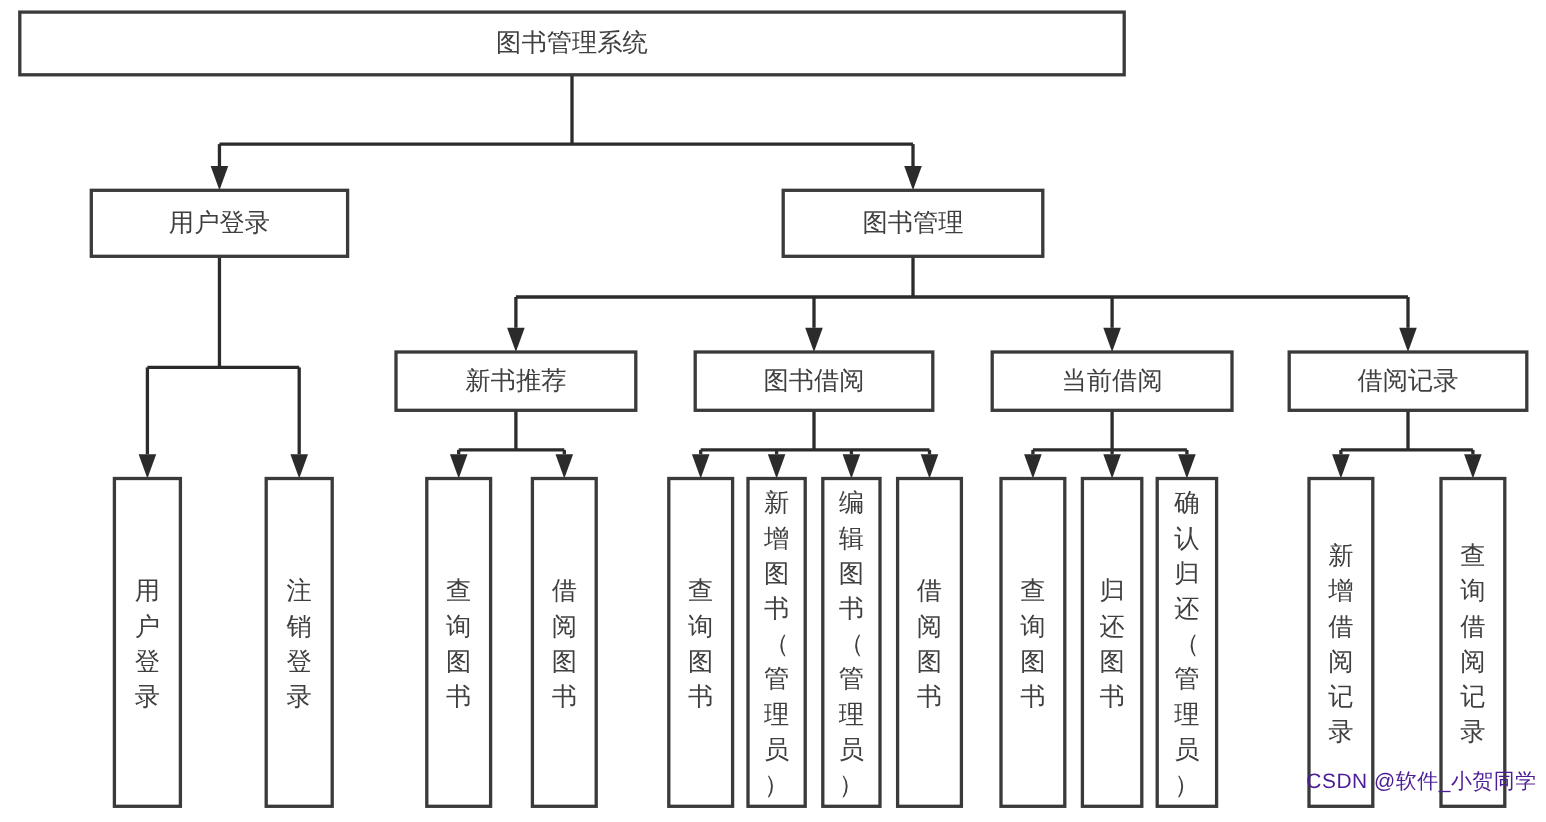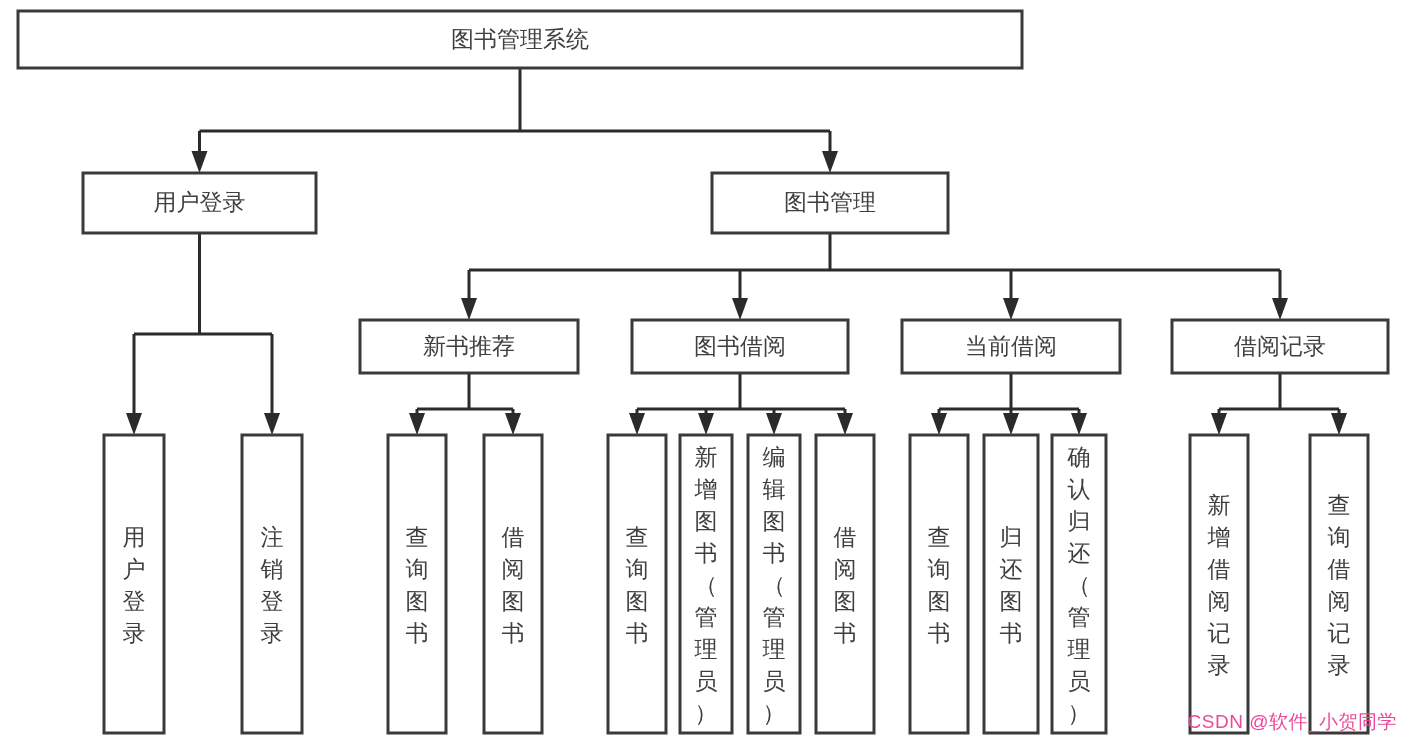--- a/index.html
+++ b/index.html
@@ -51,24 +51,24 @@
   }
   .node-label-v {
     font-family: "Liberation Sans", "DejaVu Sans", sans-serif;
     font-size: 23px;
     fill: #3f3f3f;
     text-anchor: middle;
   }
   .watermark {
     position: absolute;
     right: 8px;
-    bottom: 12px;
+    bottom: 24px;
     font-family: "Liberation Sans", "DejaVu Sans", sans-serif;
     font-size: 19px;
-    color: #ec4899;
+    color: #4c1d95;
     letter-spacing: 0.5px;
     white-space: nowrap;
     user-select: none;
   }
 </style>
 </head>
 <body>
 
 <div id="diagram-root">
 

